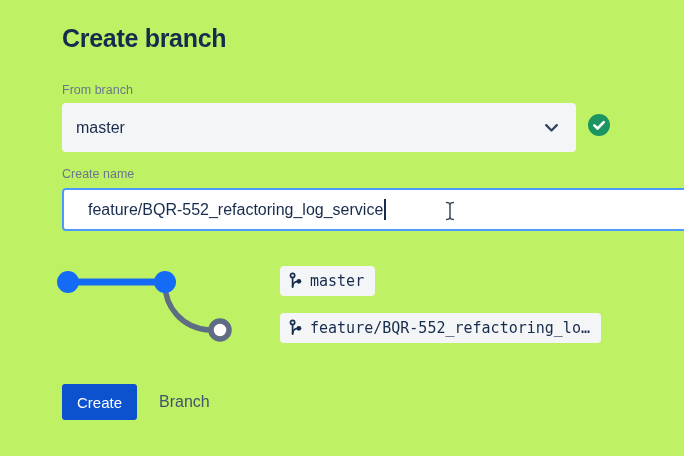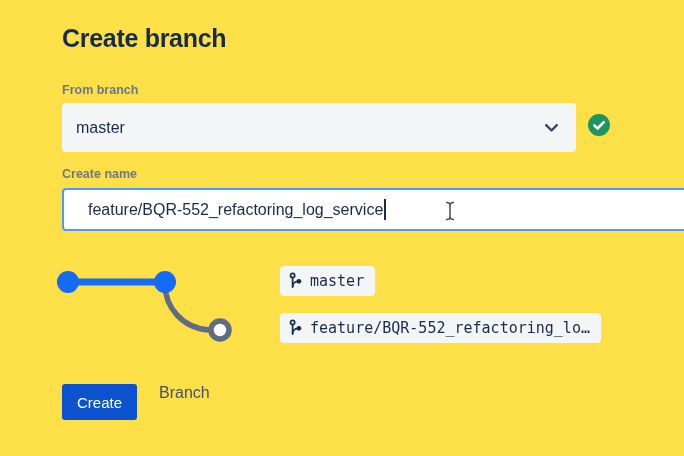--- a/index.html
+++ b/index.html
@@ -1,38 +1,38 @@
 <!DOCTYPE html>
 <html><head>
 <meta charset="utf-8">
 <style>
   * { margin: 0; padding: 0; box-sizing: border-box; }
   html, body { background: #ffffff; }
   .page {
     position: relative;
     width: 684px;
     height: 456px;
-    background: #fde047;
+    background: #bef264;
     font-family: "Liberation Sans", sans-serif;
     overflow: hidden;
   }
   .page-title {
     position: absolute;
     left: 62px;
     top: 24px;
     font-size: 25px;
     font-weight: bold;
     letter-spacing: -0.3px;
     color: #172B4D;
   }
   .field-label {
     position: absolute;
     left: 62px;
     font-size: 12.5px;
-    font-weight: bold;
+    font-weight: normal;
     color: #6B778C;
   }
   .label-from { top: 83px; }
   .label-name { top: 167px; }
 
   .select-box {
     position: absolute;
     left: 62px;
     top: 103px;
     width: 514px;
@@ -115,21 +115,21 @@
   }
   .chip-master { top: 266px; }
   .chip-feature { top: 313px; justify-content: center; }
   .chip svg { flex: 0 0 auto; }
 
   .actions {
     position: absolute;
     left: 62px;
     top: 384px;
     display: flex;
-    align-items: flex-start;
+    align-items: center;
     gap: 22px;
   }
   .btn-create {
     height: 36px;
     padding: 0 15px;
     background: #0C52CE;
     color: #ffffff;
     font-family: "Liberation Sans", sans-serif;
     font-size: 15px;
     border: none;

